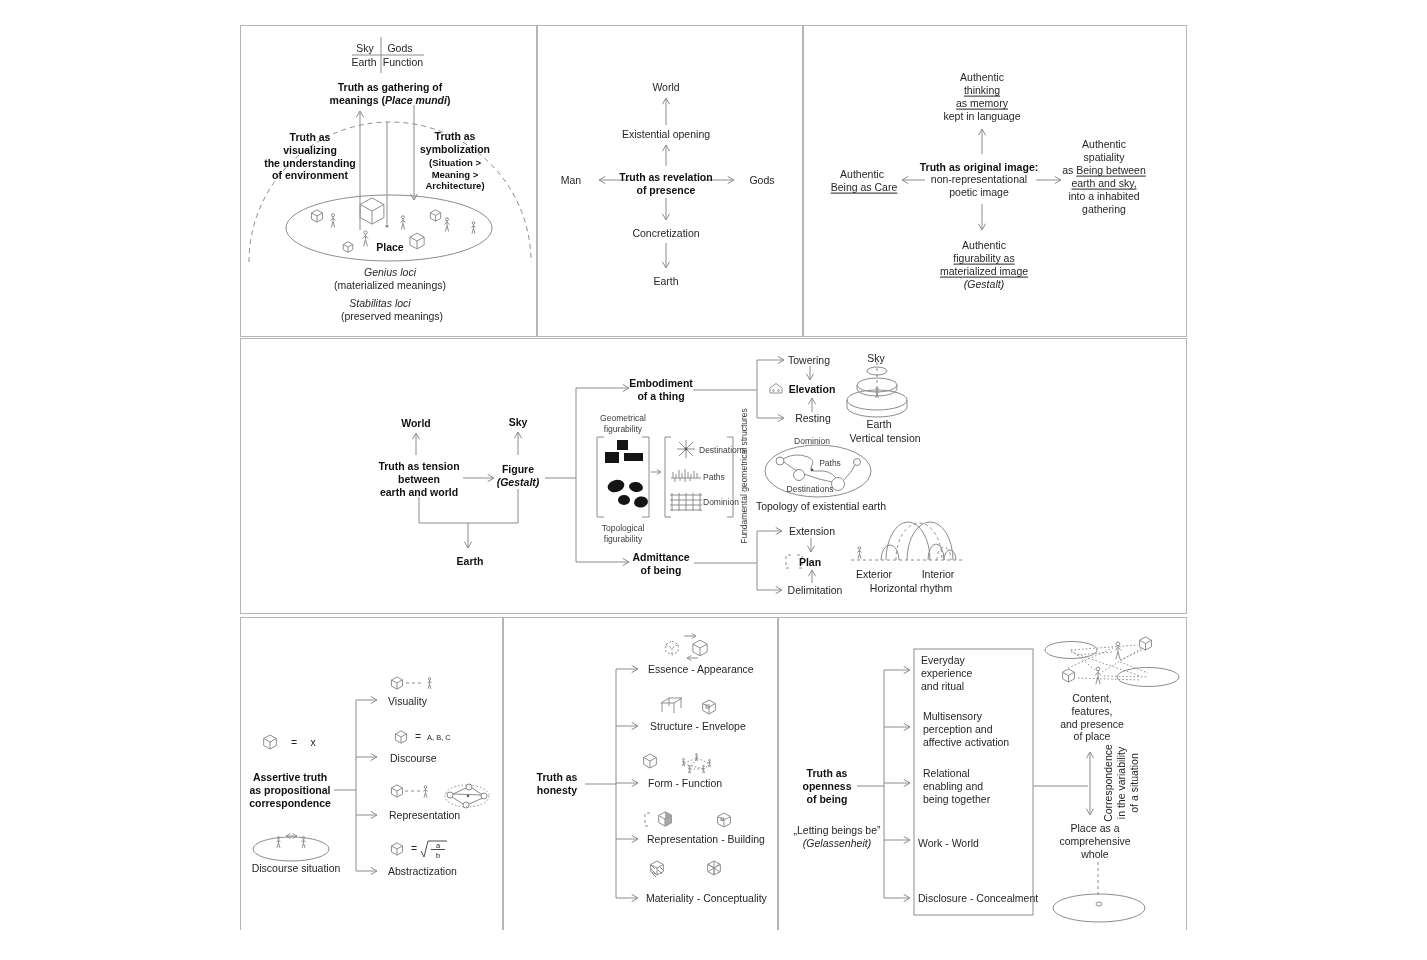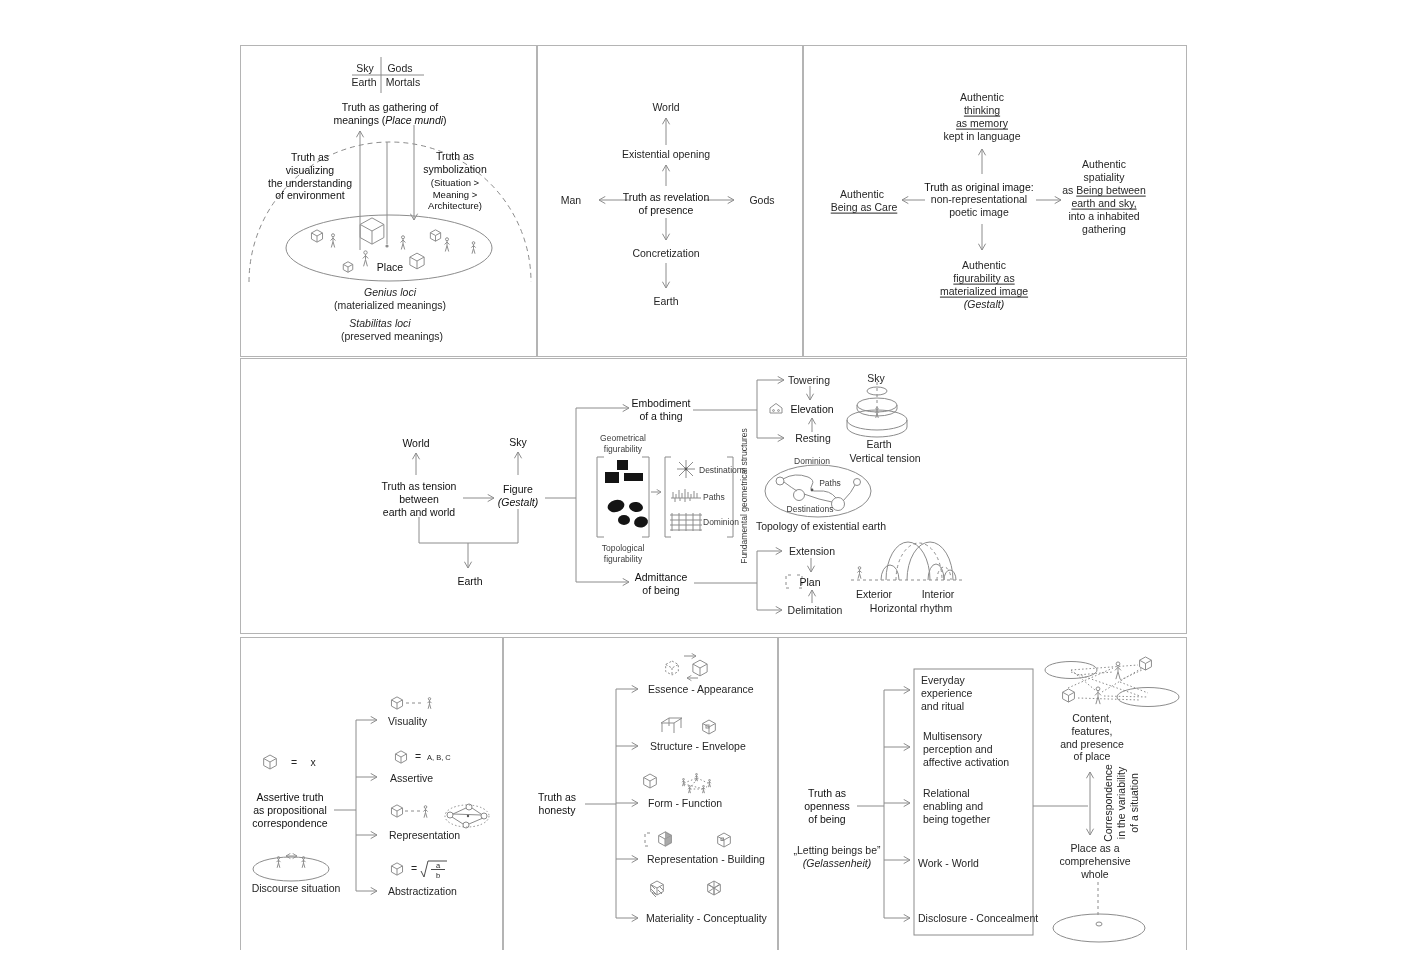--- a/index.html
+++ b/index.html
@@ -1,29 +1,29 @@
 <!DOCTYPE html>
 <html><head>
 <meta charset="utf-8">
 <style>
   html,body { margin:0; padding:0; background:#ffffff; }
   .stage { position:relative; width:1427px; height:930px; background:#ffffff;
-           font-family:"Liberation Sans","DejaVu Sans",sans-serif; overflow:hidden;margin-top:20px; }
+           font-family:"Liberation Sans","DejaVu Sans",sans-serif; overflow:hidden; }
   .panel { position:absolute; border:1px solid #b4b4b4; background:#ffffff; box-sizing:border-box; }
   #p1{left:240px;top:25px;width:297px;height:312px;}
   #p2{left:537px;top:25px;width:266px;height:312px;}
   #p3{left:803px;top:25px;width:384px;height:312px;}
   #p4{left:240px;top:338px;width:947px;height:276px;}
   #p5{left:240px;top:617px;width:263px;height:316px;}
   #p6{left:503px;top:617px;width:275px;height:316px;}
   #p7{left:778px;top:617px;width:409px;height:316px;}
   .overlay { position:absolute; left:0; top:0; width:1427px; height:960px; pointer-events:none; }
   .lbl { position:absolute; transform:translate(-50%,-50%); font-size:10.5px; line-height:12.8px;
          color:#262626; text-align:center; white-space:pre-line; }
-  .b  { font-weight:normal; color:#101010; }
+  .b  { font-weight:bold; color:#101010; }
   .it { font-style:italic; }
   .sm { font-size:8.5px; line-height:10.5px; color:#3c3c3c; }
   .xs { font-size:7.5px; line-height:9px; }
   .s9 { font-size:9.5px; line-height:11.5px; }
   .u  { text-decoration:underline; text-underline-offset:2px; }
   .la { text-align:left; transform:translate(0,-50%); }
   .rot { transform:translate(-50%,-50%) rotate(-90deg); white-space:pre; }
   .rot3 { transform:translate(-50%,-50%) rotate(-90deg); white-space:pre-line; }
   svg .ln  { stroke:#8c8c8c; fill:none; stroke-width:1; }
   svg .dsh { stroke-dasharray:5 4; }
@@ -293,21 +293,21 @@
         <line class="ln d2" x1="1098" y1="862" x2="1098" y2="896"></line>
         <ellipse class="ln" cx="1099" cy="908" rx="46" ry="14"></ellipse>
         <ellipse class="ln" cx="1099" cy="904" rx="3" ry="2"></ellipse>
       </g>
     </g>
   </svg>
 
   <div class="lbl" style="left:365px;top:48px">Sky</div>
   <div class="lbl" style="left:400px;top:48px">Gods</div>
   <div class="lbl" style="left:364px;top:62px">Earth</div>
-  <div class="lbl" style="left:403px;top:62px">Mortals</div>
+  <div class="lbl" style="left:403px;top:62px">Function</div>
   <div class="lbl b" style="left:390px;top:87px">Truth as gathering of</div>
   <div class="lbl b" style="left:390px;top:100px"><span>meanings (</span><span class="it">Place mundi</span><span>)</span></div>
   <div class="lbl b" style="left:310px;top:157px">Truth as
 visualizing
 the understanding
 of environment</div>
   <div class="lbl b" style="left:455px;top:143px">Truth as
 symbolization</div>
   <div class="lbl b s9" style="left:455px;top:174px">(Situation &gt;
 Meaning &gt;
@@ -384,21 +384,21 @@
   <div class="lbl" style="left:938px;top:574px">Interior</div>
   <div class="lbl" style="left:911px;top:588px">Horizontal rhythm</div>
 
   <div class="lbl" style="left:294px;top:742px">=</div>
   <div class="lbl" style="left:313px;top:742px">x</div>
   <div class="lbl b" style="left:290px;top:790px">Assertive truth
 as propositional
 correspondence</div>
   <div class="lbl" style="left:296px;top:868px">Discourse situation</div>
   <div class="lbl la" style="left:388px;top:701px">Visuality</div>
-  <div class="lbl la" style="left:390px;top:758px">Assertive</div>
+  <div class="lbl la" style="left:390px;top:758px">Discourse</div>
   <div class="lbl la" style="left:389px;top:815px">Representation</div>
   <div class="lbl la" style="left:388px;top:871px">Abstractization</div>
   <div class="lbl" style="left:418px;top:736px">=</div>
   <div class="lbl xs la" style="left:427px;top:737px">A, B, C</div>
   <div class="lbl" style="left:414px;top:848px">=</div>
   <div class="lbl xs" style="left:438px;top:845px">a</div>
   <div class="lbl xs" style="left:438px;top:855px">b</div>
 
   <div class="lbl b" style="left:557px;top:784px">Truth as
 honesty</div>

